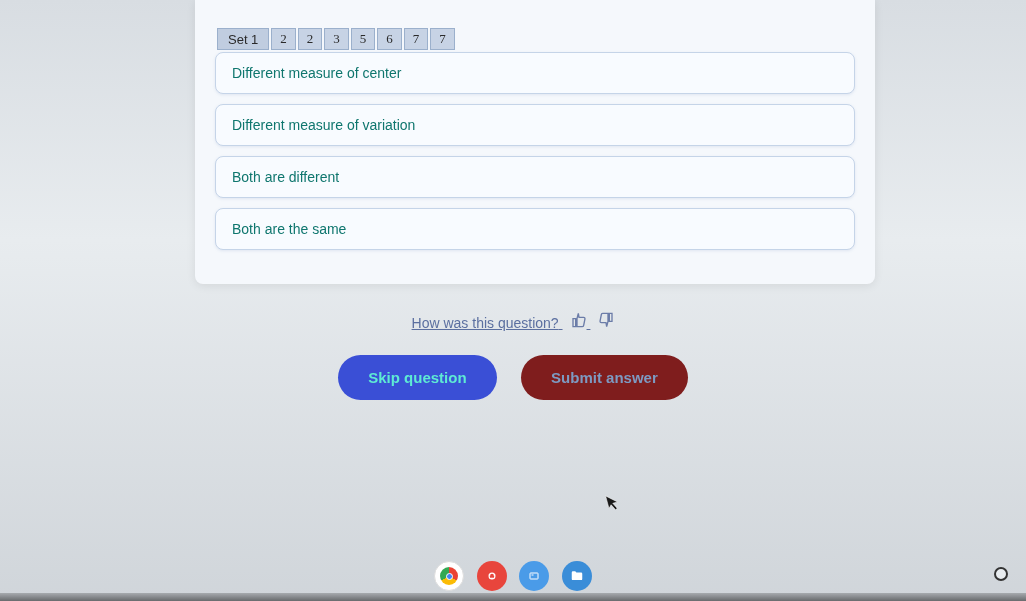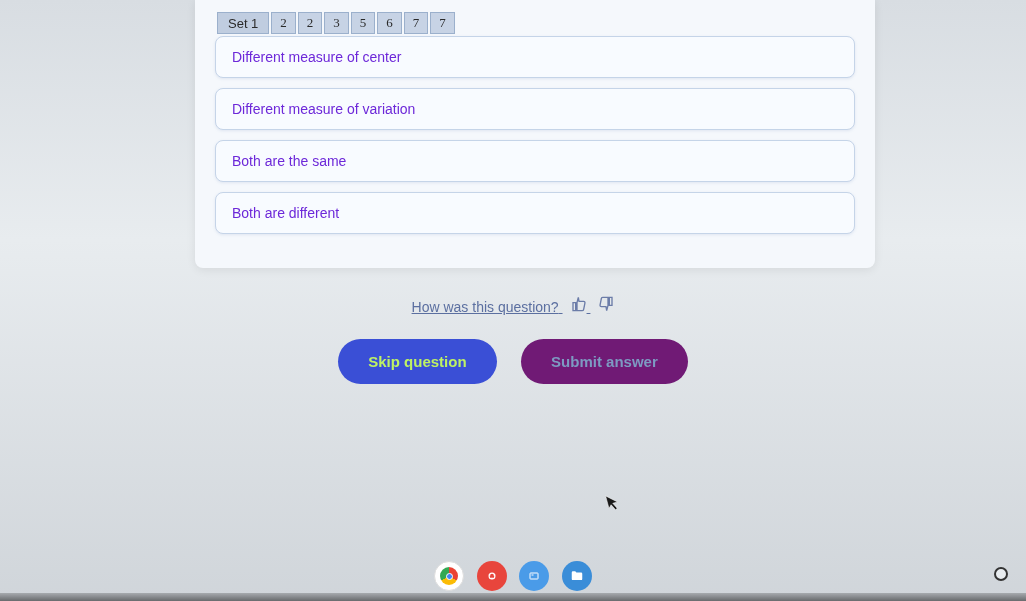--- a/index.html
+++ b/index.html
@@ -13,21 +13,21 @@
     }
     .card {
       background: #f5f8fc;
       margin: 0 auto;
       width: 680px;
       margin-left: 195px;
       padding: 8px 20px 24px 20px;
       border-radius: 0 0 8px 8px;
       box-shadow: 0 2px 10px rgba(0,0,0,0.08);
     }
-    .data-table { border-collapse: separate; border-spacing: 2px; margin-top: 2px; }
+    .data-table { border-collapse: separate; border-spacing: 2px; margin-top: 18px; }
     .data-table td {
       background: #c7d3e5;
       border: 1px solid #9bb0cc;
       padding: 2px 8px;
       font-size: 13px;
       color: #2a2a2a;
       text-align: center;
       min-width: 24px;
       font-family: Georgia, serif;
     }
@@ -43,21 +43,21 @@
       color: #2c2c2c;
       margin: 18px 0 22px 0;
     }
     .answer-option {
       background: #f8fbff;
       border: 1px solid #c5d4e8;
       border-radius: 8px;
       padding: 12px 16px;
       margin-bottom: 10px;
       font-size: 14px;
-      color: #6d28d9;
+      color: #0f766e;
       cursor: pointer;
       box-shadow: 0 1px 3px rgba(100,130,180,0.15);
     }
     .feedback-row {
       text-align: center;
       margin-top: 28px;
       font-size: 14px;
       color: #5b6fa0;
       text-decoration: underline;
     }
@@ -75,22 +75,22 @@
     .btn {
       display: inline-block;
       padding: 14px 30px;
       border-radius: 28px;
       font-size: 15px;
       font-weight: 600;
       border: none;
       cursor: pointer;
       margin: 0 10px;
     }
-    .btn-skip { background: #3a4fd6; color: #bef264; }
-    .btn-submit { background: #701a75; color: #7d9ac2; }
+    .btn-skip { background: #3a4fd6; color: #5eead4; }
+    .btn-submit { background: #7f1d1d; color: #7d9ac2; }
     .cursor-arrow {
       position: absolute;
       left: 607px;
       top: 493px;
       font-size: 16px;
       color: #1a1a1a;
       transform: rotate(-15deg);
     }
     .taskbar {
       position: absolute;
@@ -156,24 +156,24 @@
     </table>
 
 
   <div class="answer-option">
     <span>Different measure of center</span>
   </div>
   <div class="answer-option">
     <span>Different measure of variation</span>
   </div>
   <div class="answer-option">
+    <span>Both are different</span>
+  </div>
+  <div class="answer-option">
     <span>Both are the same</span>
-  </div>
-  <div class="answer-option">
-    <span>Both are different</span>
   </div>
 </div>
 
 <div class="feedback-row">
   <span>How was this question?</span>
   <span class="thumb">
     <svg width="16" height="16" viewBox="0 0 24 24" fill="none" stroke="#6b7ca8" stroke-width="2">
         <path d="M7 10v12H3V10h4zm4-8l1 6h7a2 2 0 012 2l-2 10a2 2 0 01-2 2H9V10l2-8z"></path>
       </svg>
   </span>

